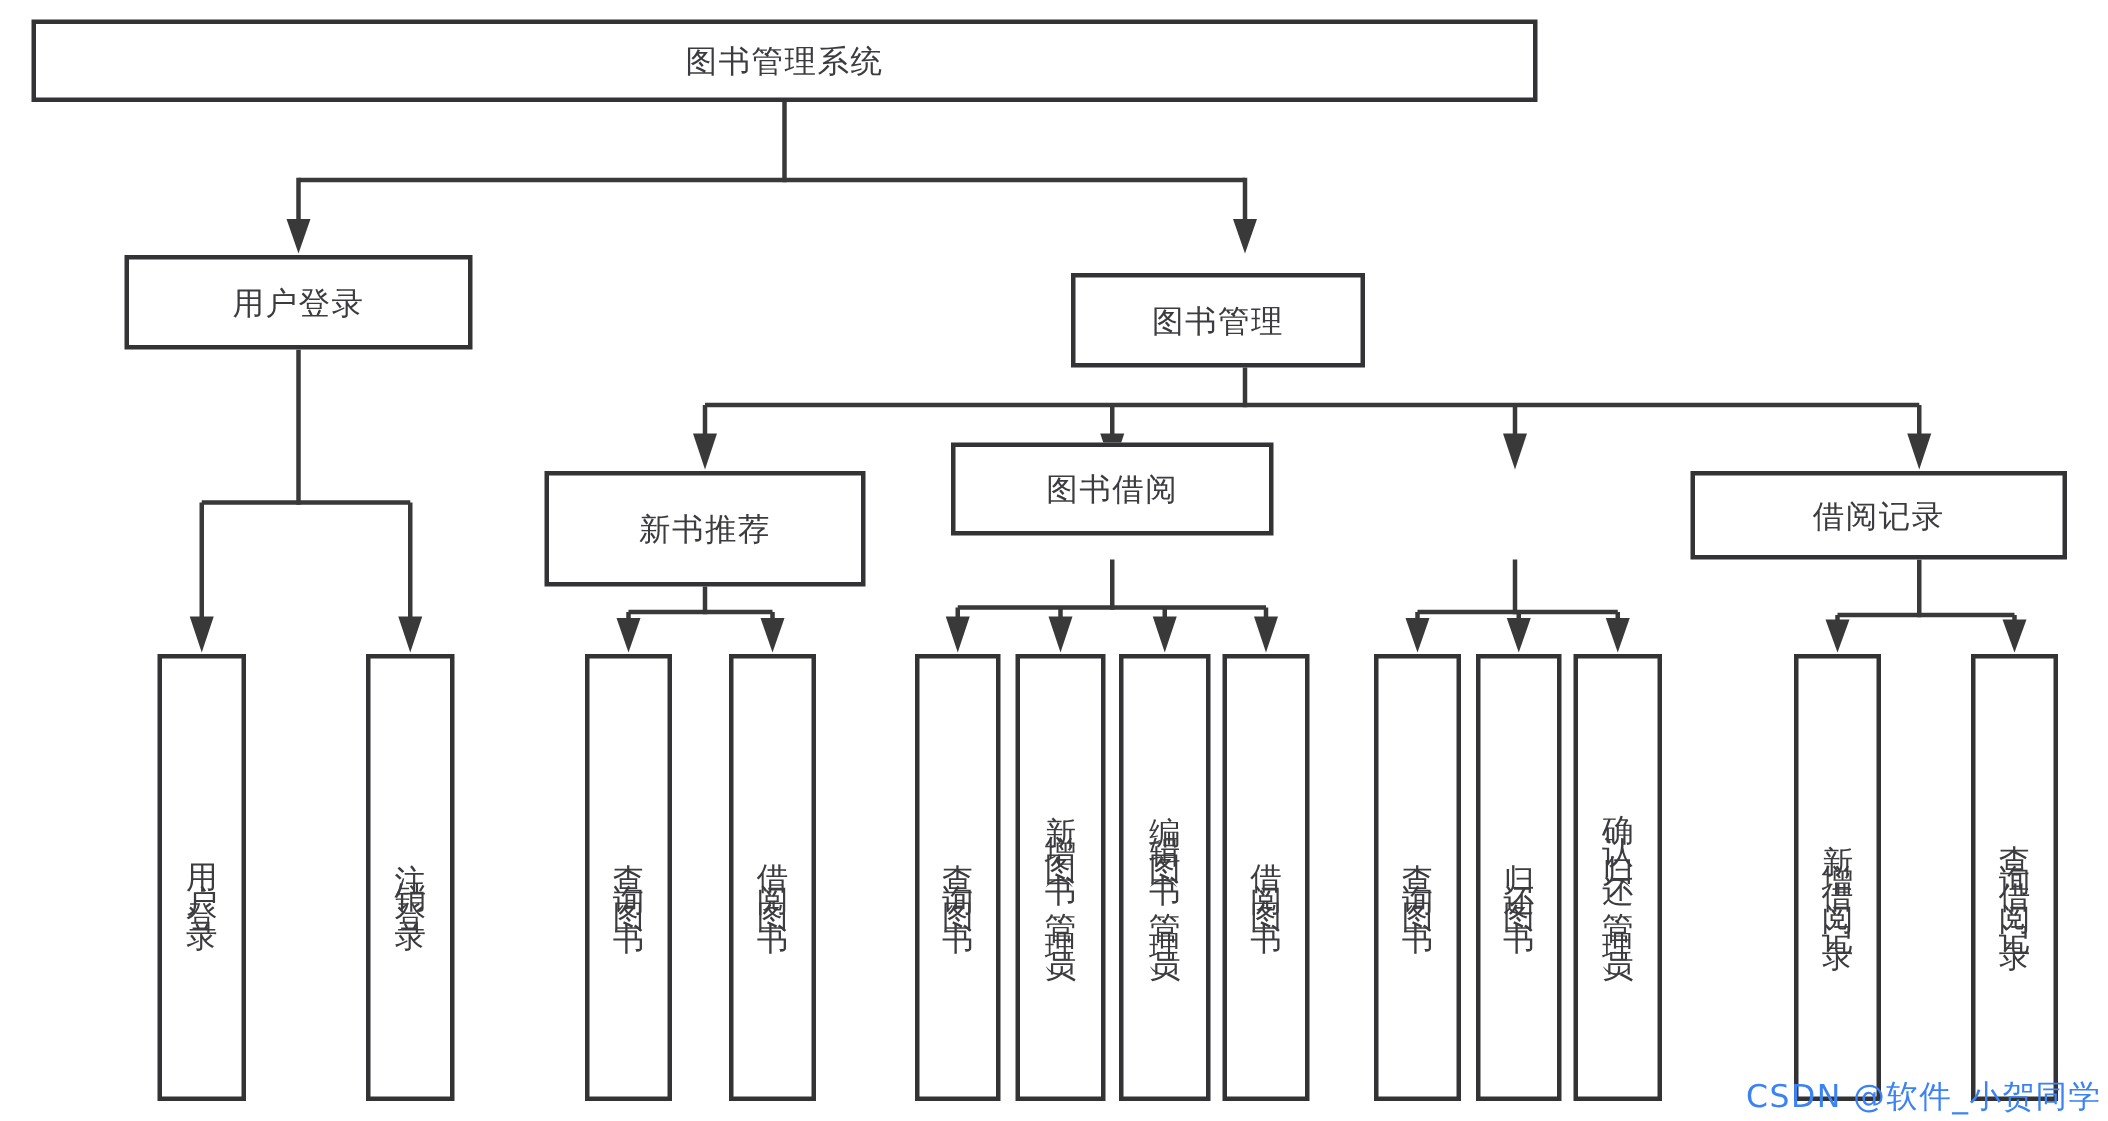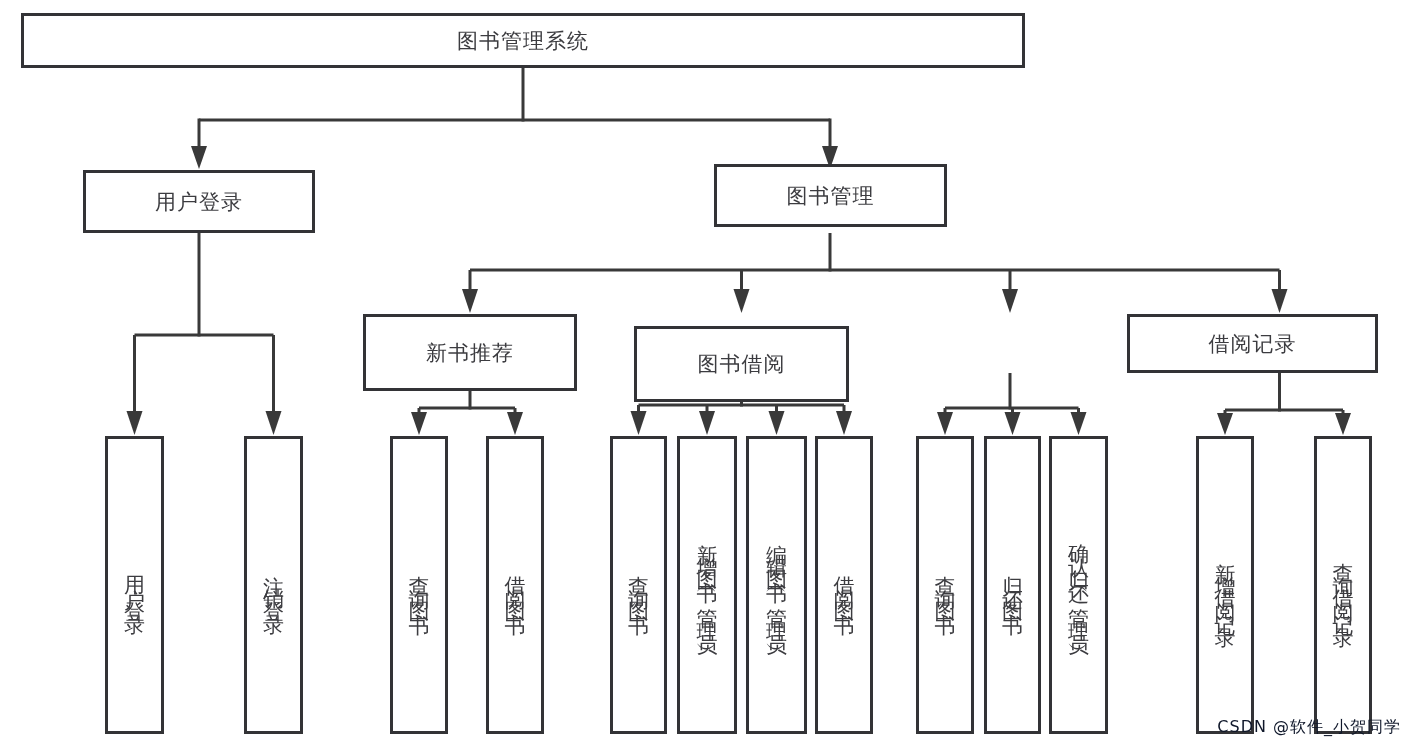--- a/index.html
+++ b/index.html
@@ -41,22 +41,22 @@
     font-size: 21px;
     color: #3c3c40;
     letter-spacing: 13px;
     line-height: 1.05;
     white-space: nowrap;
   }
   .watermark {
     position: absolute;
     top: 717px;
     right: 4px;
-    font-size: 16px;
-    color: #0f172a;
+    font-size: 21px;
+    color: #3b82f6;
     letter-spacing: 1px;
     white-space: nowrap;
   }
 </style>
 </head>
 <body>
 
 <div id="canvas">
 
   <svg class="connectors" viewBox="0 0 1405 747" fill="none" stroke="#393939" stroke-width="3">
@@ -135,28 +135,28 @@
     </g>
   </svg>
 
   <div class="box" style="left:21px;top:13px;width:1004px;height:55px">
     <span class="lbl">图书管理系统</span>
   </div>
 
   <div class="box" style="left:83px;top:170px;width:232px;height:63px">
     <span class="lbl">用户登录</span>
   </div>
-  <div class="box" style="left:714px;top:164px;width:233px;height:63px">
+  <div class="box" style="left:714px;top:182px;width:196px;height:63px">
     <span class="lbl">图书管理</span>
   </div>
 
   <div class="box" style="left:363px;top:314px;width:214px;height:77px">
     <span class="lbl">新书推荐</span>
   </div>
-  <div class="box" style="left:634px;top:326px;width:215px;height:76px">
+  <div class="box" style="left:634px;top:295px;width:215px;height:62px">
     <span class="lbl">图书借阅</span>
   </div>
   <div class="box" style="left:1127px;top:314px;width:251px;height:59px">
     <span class="lbl">借阅记录</span>
   </div>
 
   <div class="box" style="left:105px;top:436px;width:59px;height:298px">
     <span class="vtext">用户登录</span>
   </div>
   <div class="box" style="left:244px;top:436px;width:59px;height:298px">

